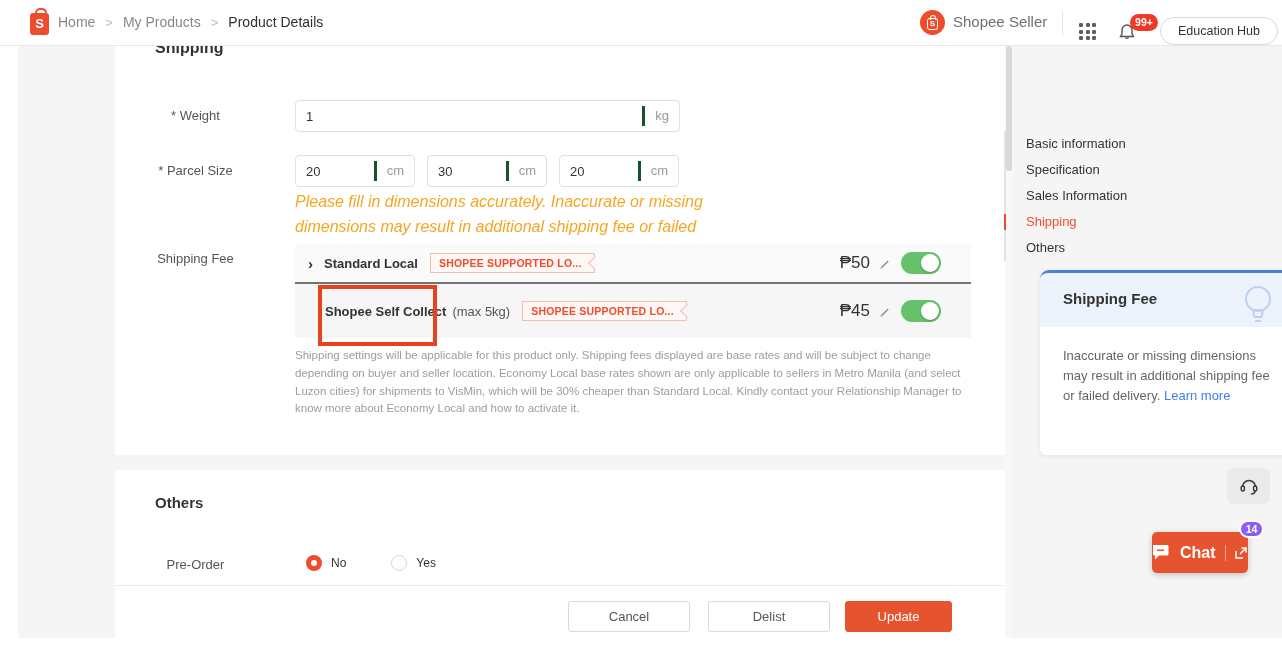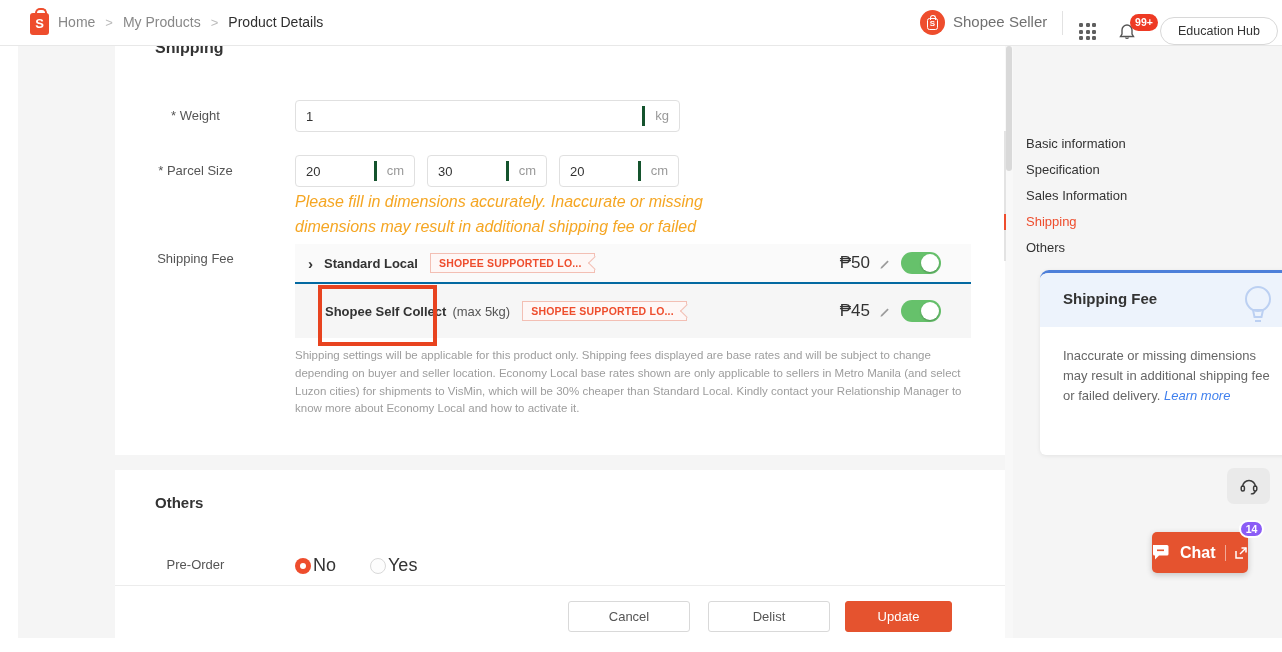--- a/index.html
+++ b/index.html
@@ -51,21 +51,21 @@
   .inp input { border:none; outline:none; flex:1; min-width:0; padding:0 10px; font-size:13px; color:#333;
          font-family:inherit; background:transparent; }
   .inp .unit { font-size:13px; color:#999; padding:0 10px; border-left:3px solid #14532d; line-height:20px; }
   .warning-txt { position:absolute; left:180px; top:144px; width:462px; font-size:16px; color:#f5a623;
                  line-height:1.55;font-style:italic; }
   .warning-txt a { color:#4080ee; text-decoration:none; cursor:pointer; }
 
   .fee-box { position:absolute; left:180px; top:198px; width:676px; }
   .fee-row { display:flex; align-items:center; background:#fafafa; padding-right:30px; }
   .fee-row.r1 { height:38px; padding-left:13px; }
-  .fee-row.r2 { height:56px; padding-left:30px; border-top:2px solid #0369a1; background:#f6f6f6; }
+  .fee-row.r2 { height:56px; padding-left:30px; border-top:2px solid #737373; background:#f6f6f6; }
   .fee-chevron { font-size:15px; color:#333; font-weight:bold; margin-right:11px; line-height:1;
                  cursor:pointer; }
   .fee-name { font-size:13px; font-weight:bold; color:#333; }
   .fee-note { font-size:13px; color:#555; margin-left:6px; }
   .ribbon { position:relative; margin-left:12px; font-size:10.5px; font-weight:bold; color:#ee4d2d;
             background:#fef7f6; border:1px solid #f3bfb4; padding:3px 12px 3px 8px; letter-spacing:.2px; }
   .fee-row.r1 .ribbon::after, .fee-row.r2 .ribbon::after { content:''; position:absolute; right:-6px;
             top:50%; width:9px; height:9px; transform:translateY(-50%) rotate(45deg);
             border-left:1px solid #f3bfb4; border-bottom:1px solid #f3bfb4; }
   .fee-row.r1 .ribbon::after { background:#fafafa; }
@@ -80,21 +80,21 @@
                 line-height:1.55; }
 
   
   .annotation-rect { position:absolute; left:318px; top:285px; width:119px; height:61px;
                      border:4px solid #e8431f; z-index:50; pointer-events:none; }
 
   
   .others-card { position:absolute; left:115px; top:470px; width:890px; height:115px; background:#fff; }
   .others-title { position:absolute; left:40px; top:24px; font-size:15px; font-weight:bold; color:#333; }
   .radio-group { position:absolute; left:180px; top:85px; display:flex; align-items:center; gap:34px; }
-  .radio-opt { display:flex; align-items:center; gap:2px; cursor:pointer; font-size:18px; color:#333; }
+  .radio-opt { display:flex; align-items:center; gap:9px; cursor:pointer; font-size:12px; color:#333;margin-left:11px; }
   .radio-dot { width:16px; height:16px; border-radius:50%; }
   .radio-dot.on { background:#ee4d2d; position:relative; }
   .radio-dot.on::after { content:''; position:absolute; left:5px; top:5px; width:6px; height:6px;
                          background:#fff; border-radius:50%; }
   .radio-dot.off { background:#fdfdfd; border:1px solid #d9d9d9; }
 
   
   .footer-bar { position:absolute; left:115px; top:585px; width:890px; height:53px; background:#fff;
                 border-top:1px solid #ececec; z-index:30; }
   .btn { position:absolute; top:15px; height:31px; border-radius:3px; font-size:13px;
@@ -117,21 +117,21 @@
               height:16px; background:#ee4d2d; }
 
   
   .tip-card { position:absolute; left:1040px; top:270px; width:260px; height:185px; background:#fff;
               border-top:3px solid #4d7fd9; border-radius:9px 9px 6px 6px;
               box-shadow:0 1px 4px rgba(0,0,0,.08); overflow:hidden; }
   .tip-head { position:relative; height:54px; background:#edf3fc; padding:17px 0 0 23px; }
   .tip-title { font-size:15px; font-weight:bold; color:#333; }
   .bulb-icon { position:absolute; right:22px; top:10px; }
   .tip-body { padding:19px 24px 0 23px; font-size:13px; color:#666; line-height:1.55; }
-  .tip-body a { color:#4080ee; text-decoration:none; cursor:pointer;font-style:italic; }
+  .tip-body a { color:#4080ee; text-decoration:none; cursor:pointer; }
 
   
   .headset-btn { position:absolute; left:1227px; top:468px; width:43px; height:36px; background:#eaeaea;
                  border-radius:7px; display:flex; align-items:center; justify-content:center;
                  cursor:pointer; z-index:45; }
   .chat-btn { position:absolute; left:1152px; top:532px; width:96px; height:41px; background:#e5532f;
               border-radius:5px; display:flex; align-items:center; justify-content:space-between; gap:9px;
               box-shadow:0 2px 6px rgba(0,0,0,.2); cursor:pointer; z-index:45; }
   .chat-label { color:#fff; font-size:16px; font-weight:bold; }
   .chat-div { width:1px; height:16px; background:rgba(255,255,255,.5); }

